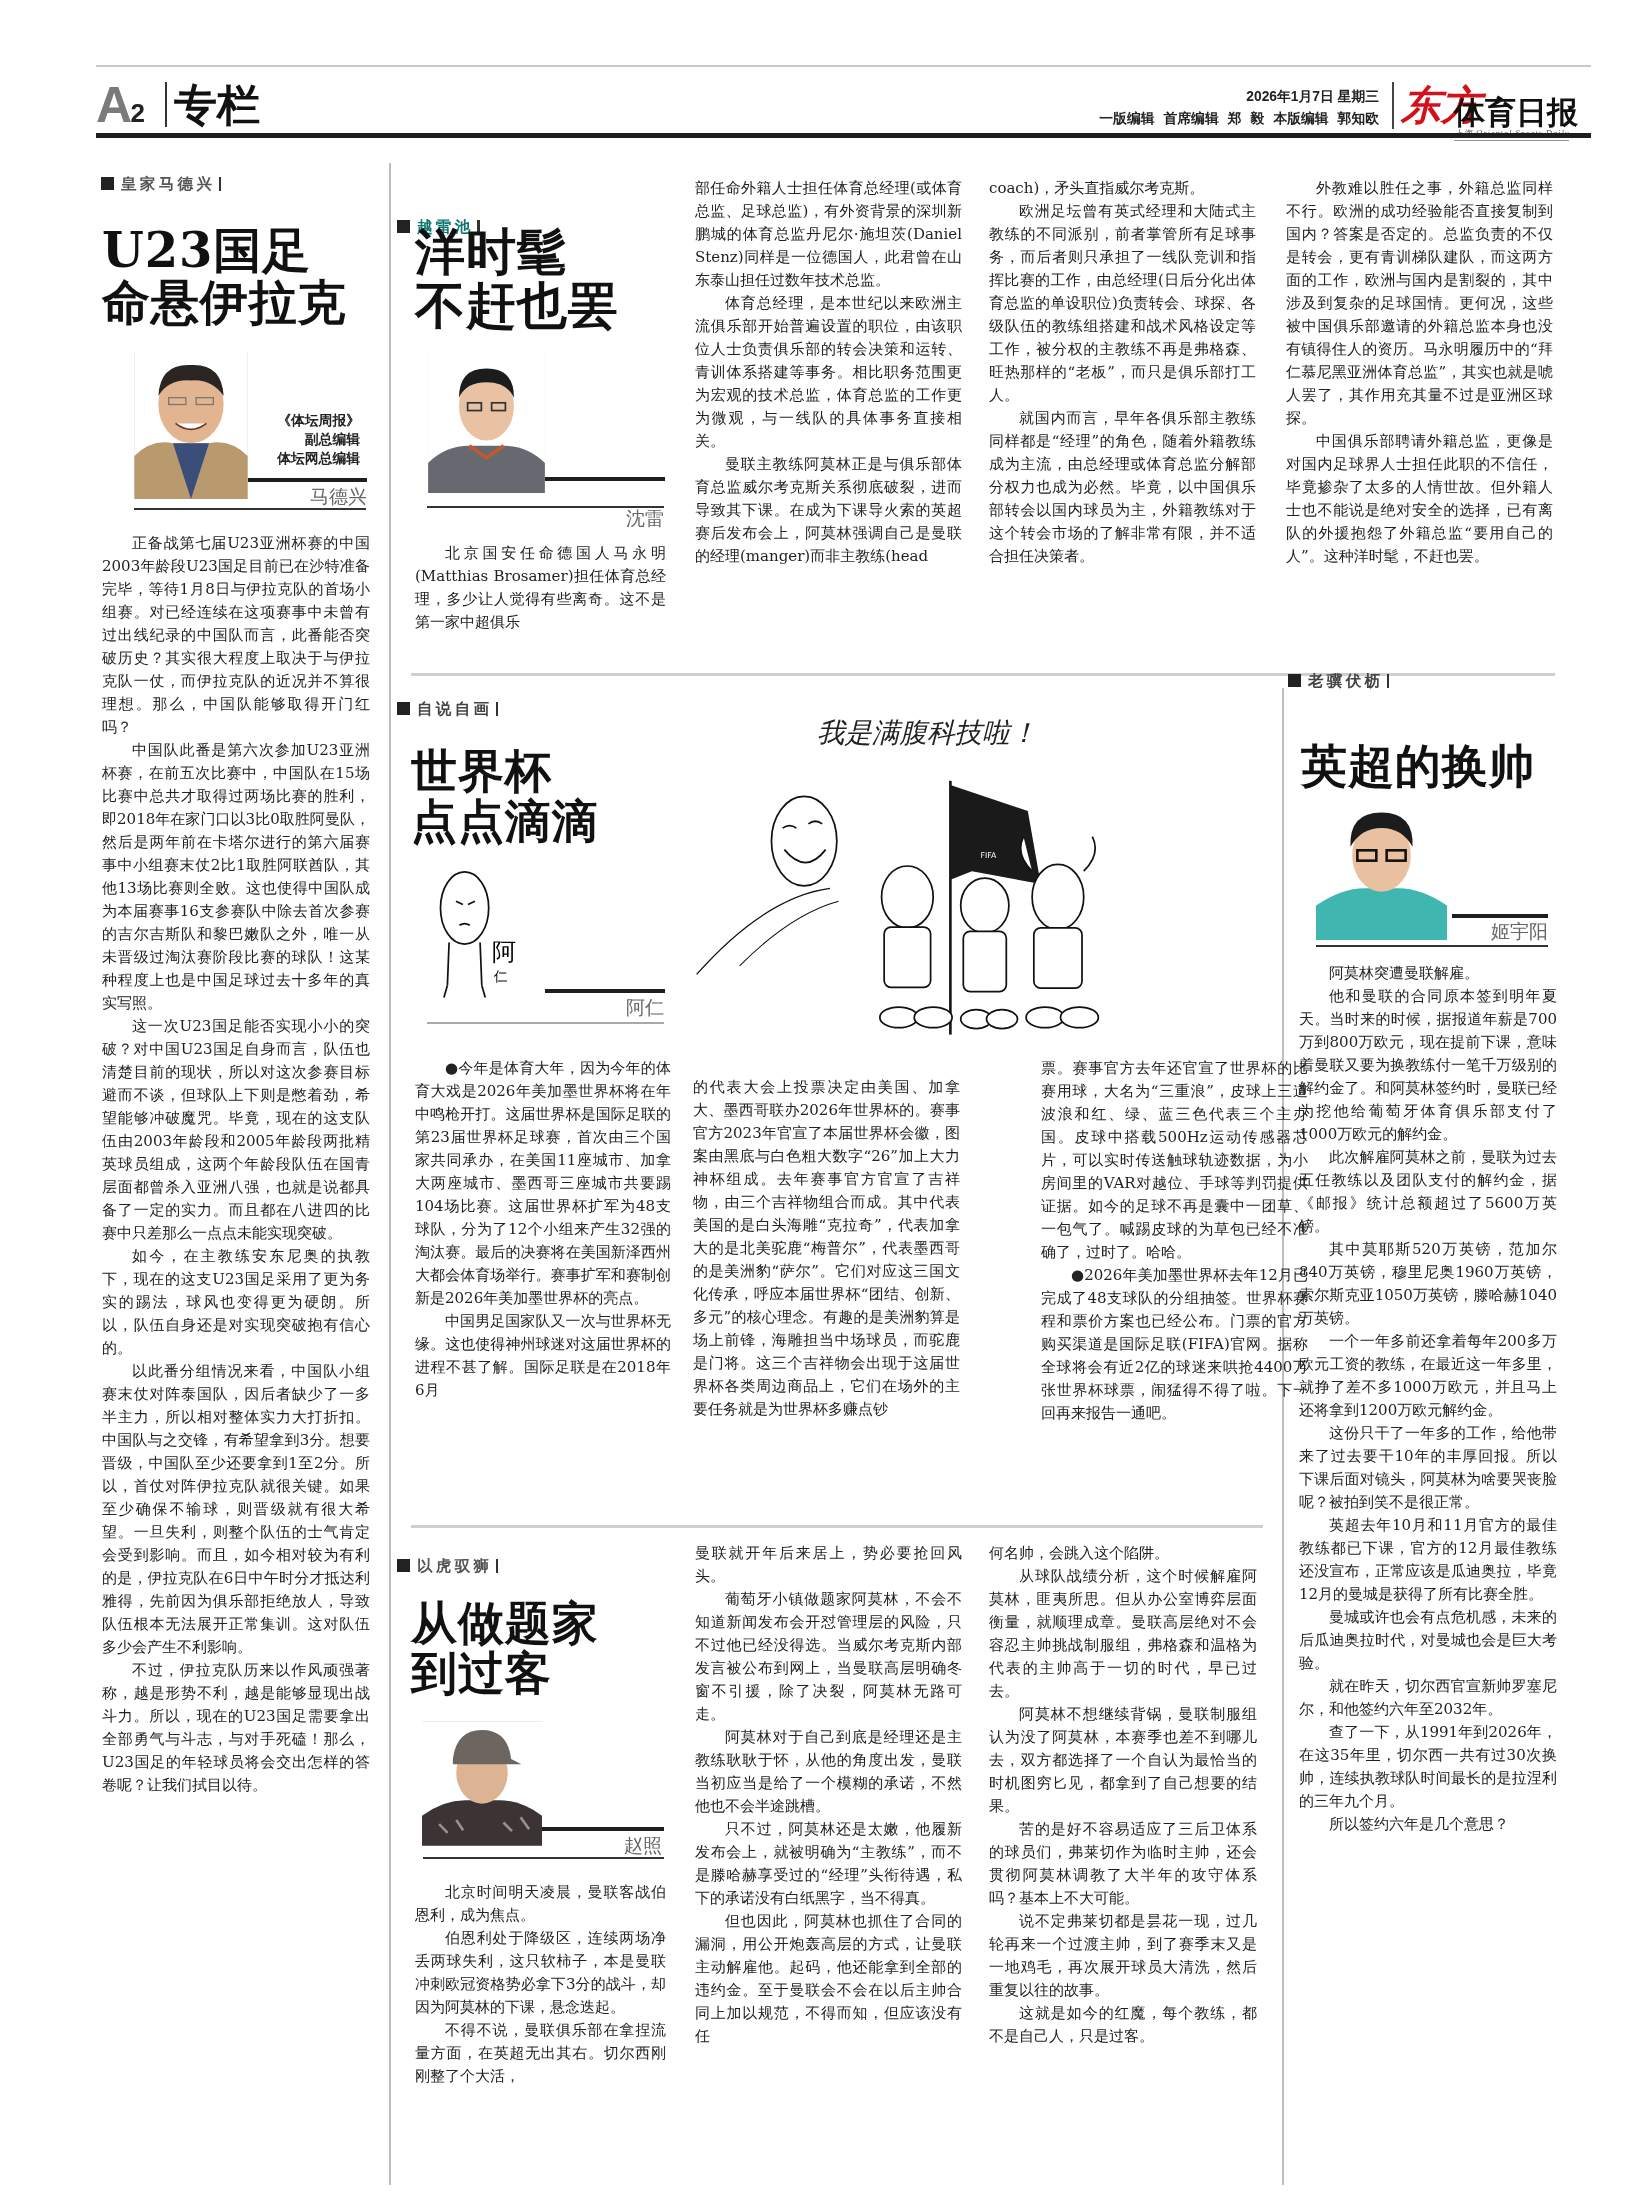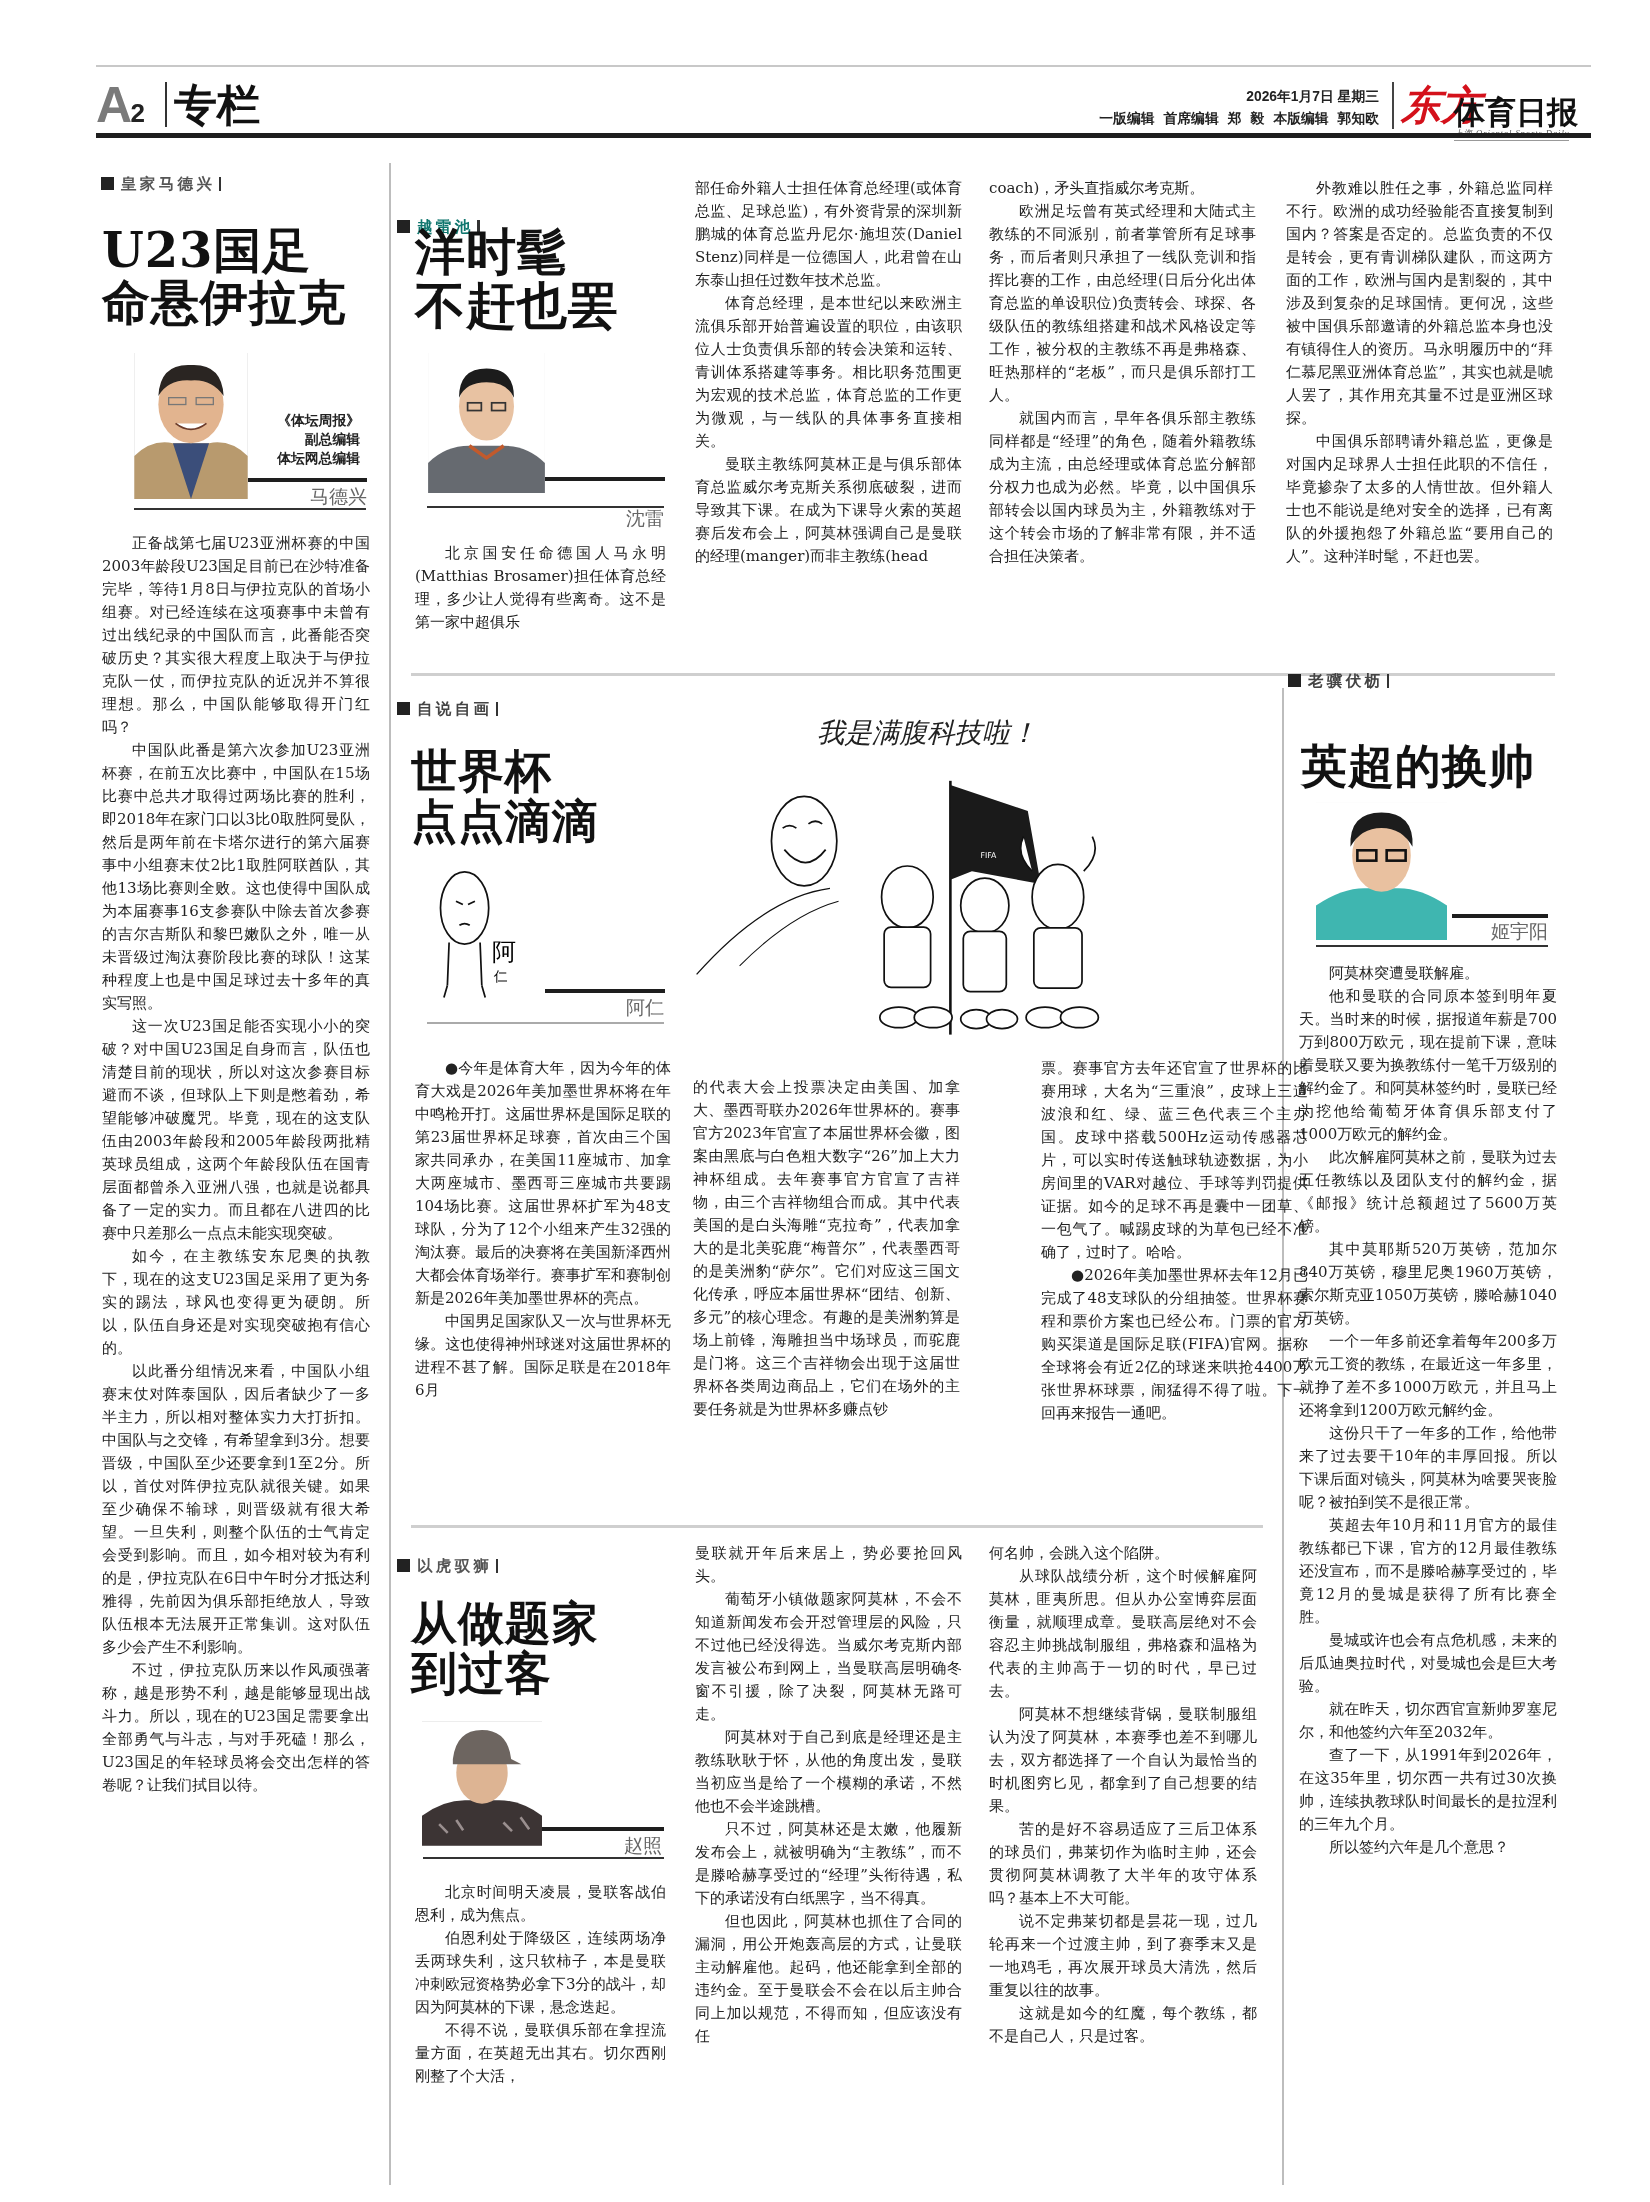--- a/index.html
+++ b/index.html
@@ -256,19 +256,19 @@
 <div class="abs author-rule" style="left:1452px;top:914px;width:96px;"></div>
 <div class="abs author-name" style="left:1452px;top:919px;width:96px;">姬宇阳</div>
 <div class="abs author-under" style="left:1316px;top:945px;width:232px;"></div>
 <div class="abs body-text" style="left:1299px;top:962px;width:258px;">
   <p>阿莫林突遭曼联解雇。</p>
   <p>他和曼联的合同原本签到明年夏天。当时来的时候，据报道年薪是700万到800万欧元，现在提前下课，意味着曼联又要为换教练付一笔千万级别的解约金了。和阿莫林签约时，曼联已经为挖他给葡萄牙体育俱乐部支付了1000万欧元的解约金。</p>
   <p>此次解雇阿莫林之前，曼联为过去五任教练以及团队支付的解约金，据《邮报》统计总额超过了5600万英镑。</p>
   <p>其中莫耶斯520万英镑，范加尔840万英镑，穆里尼奥1960万英镑，索尔斯克亚1050万英镑，滕哈赫1040万英镑。</p>
   <p>一个一年多前还拿着每年200多万欧元工资的教练，在最近这一年多里，就挣了差不多1000万欧元，并且马上还将拿到1200万欧元解约金。</p>
   <p>这份只干了一年多的工作，给他带来了过去要干10年的丰厚回报。所以下课后面对镜头，阿莫林为啥要哭丧脸呢？被拍到笑不是很正常。</p>
-  <p>英超去年10月和11月官方的最佳教练都已下课，官方的12月最佳教练还没宣布，而不是滕哈赫享受过的，毕竟12月的曼城是获得了所有比赛全胜。</p>
+  <p>英超去年10月和11月官方的最佳教练都已下课，官方的12月最佳教练还没宣布，正常应该是瓜迪奥拉，毕竟12月的曼城是获得了所有比赛全胜。</p>
   <p>曼城或许也会有点危机感，未来的后瓜迪奥拉时代，对曼城也会是巨大考验。</p>
   <p>就在昨天，切尔西官宣新帅罗塞尼尔，和他签约六年至2032年。</p>
   <p>查了一下，从1991年到2026年，在这35年里，切尔西一共有过30次换帅，连续执教球队时间最长的是拉涅利的三年九个月。</p>
   <p>所以签约六年是几个意思？</p>
 </div>
 
 
 </body></html>

